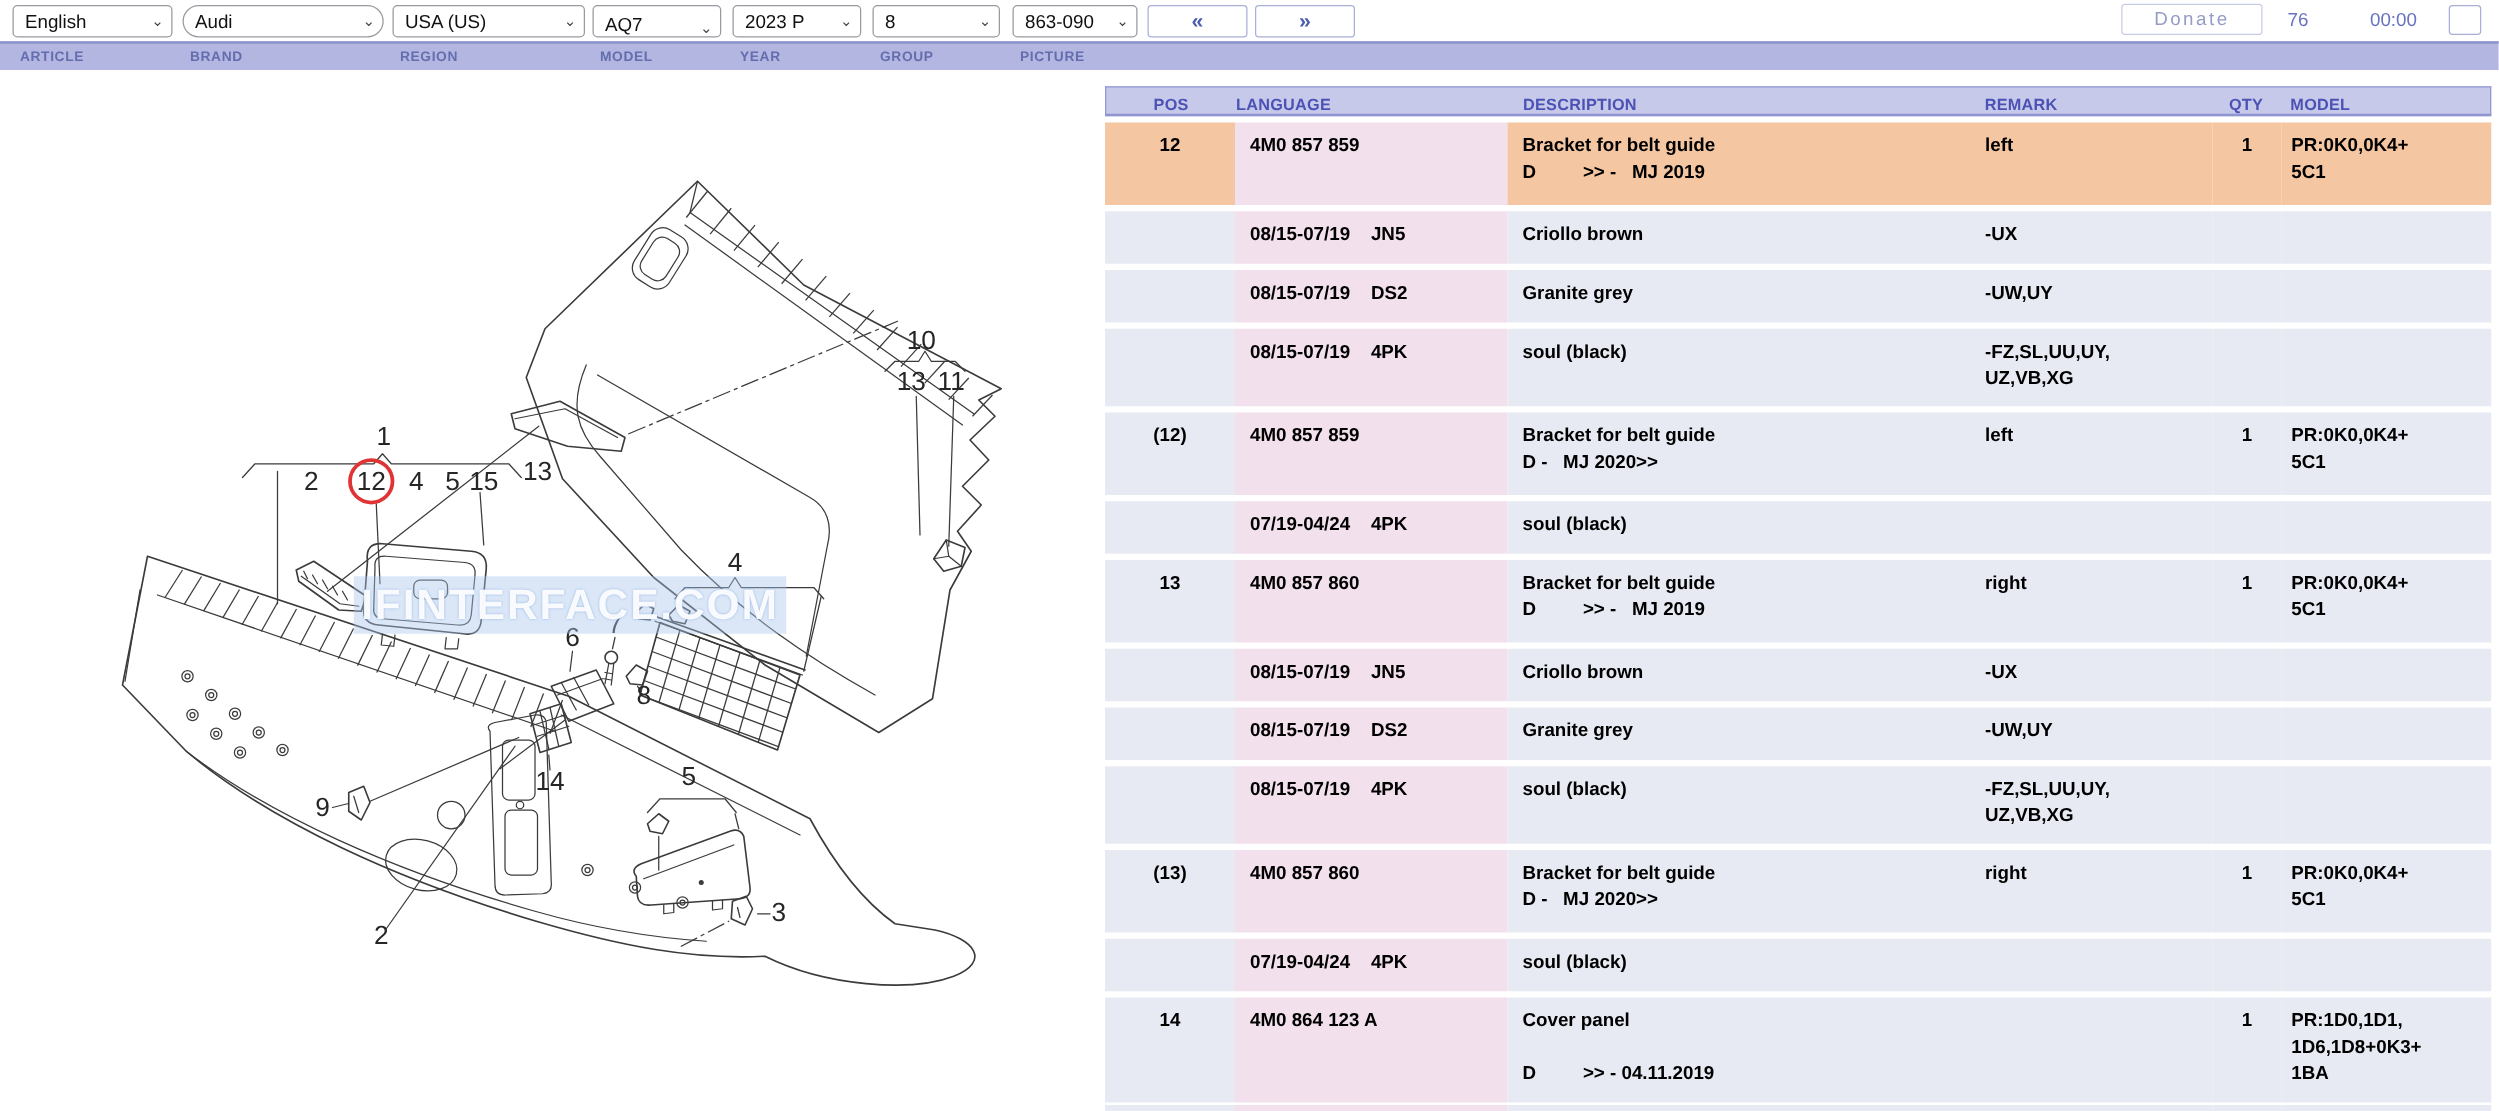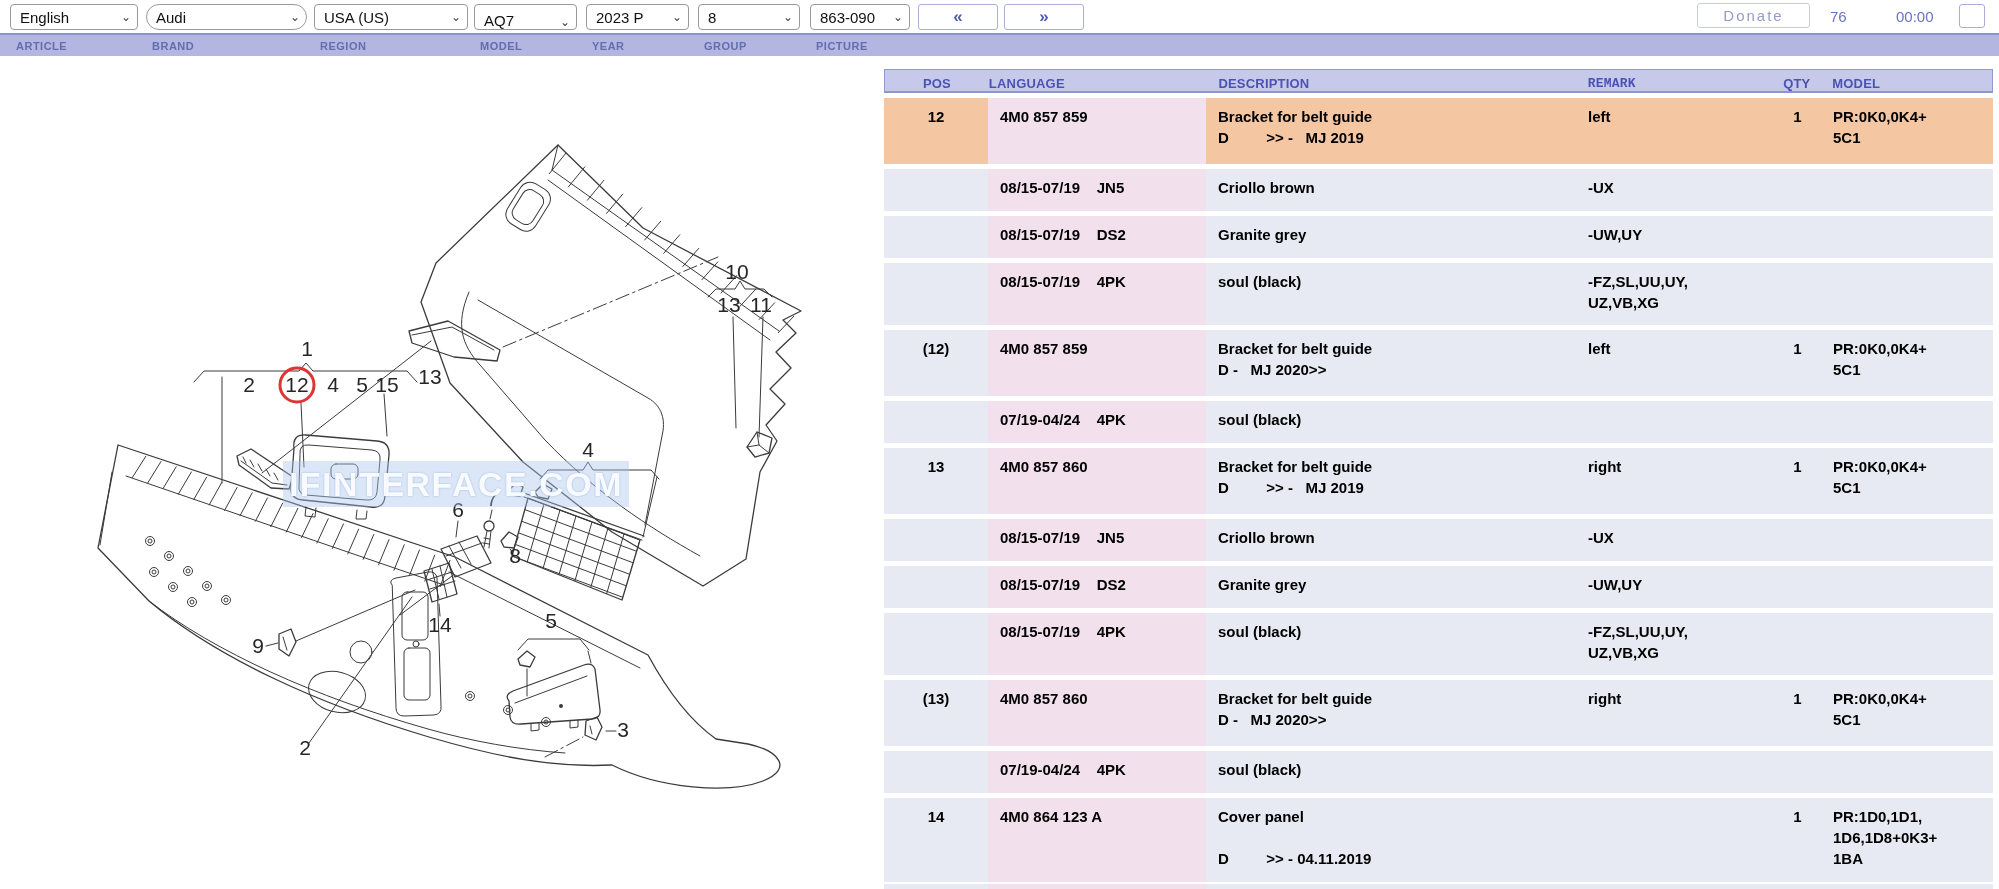--- a/index.html
+++ b/index.html
@@ -348,21 +348,21 @@
       <text x="623" y="737">3</text>
     </g>
 </svg>
 
 <div class="watermark">IFINTERFACE.COM</div>
 
 <div class="thead" id="thead">
     <div class="hc c-pos" style="width: 104px;">POS</div>
     <div class="hc c-art" style="width: 218px;">LANGUAGE</div>
     <div class="hc c-desc" style="width: 374px;">DESCRIPTION</div>
-    <div class="hc c-rem" style="width: 190px; font-family: Liberation Mono, monospace;">REMARK</div>
+    <div class="hc c-rem" style="width: 190px;">REMARK</div>
     <div class="hc c-qty" style="width: 55px;">QTY</div>
     <div class="hc c-mod" style="width: 168px;">MODEL</div>
   </div>
 <div id="rows">
     <div class="trow hl" style="min-height: 66px;">
       <div class="cell c-pos" style="width: 104px;">
         <div>12</div>
       </div>
       <div class="cell c-art" style="width: 218px;">
         <div>4M0 857 859</div>

